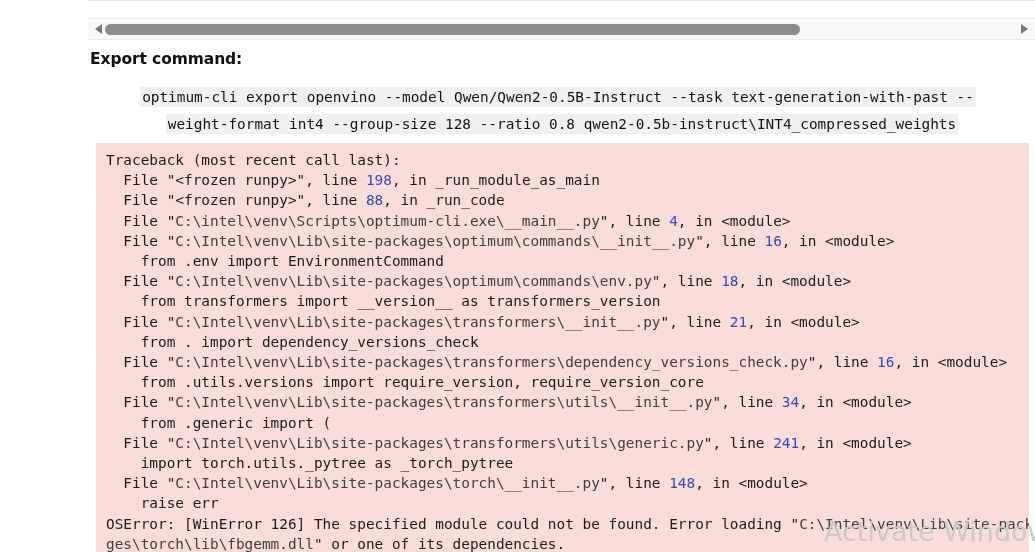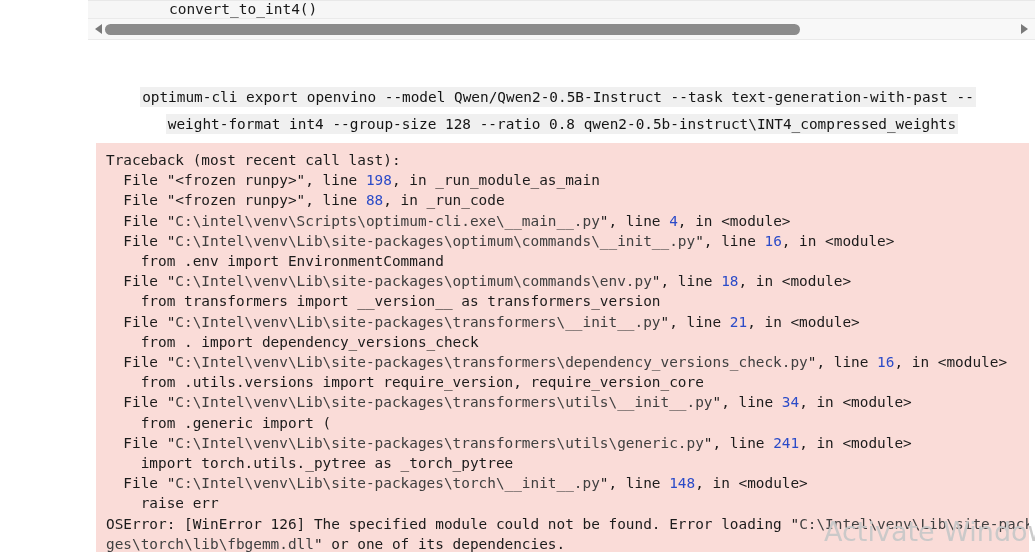--- a/index.html
+++ b/index.html
@@ -160,32 +160,32 @@
 </style>
 </head>
 <body>
 
 <div id="page">
 
   <div id="gutter"></div>
 
   <div class="top-rule"></div>
 
-  <div id="top-code">    convert_to_int4()</div>
 
   <div id="hscroll">
     <div class="arrow left">
       <span class="tri left"></span>
     </div>
     <div id="hthumb"></div>
     <div class="arrow right">
       <span class="tri right"></span>
     </div>
   </div>
 
+  <div id="export-heading">Export command:</div>
 
   <div id="export-cmd">
     <span class="row r1"><span class="seg">optimum-cli export openvino --model Qwen/Qwen2-0.5B-Instruct --task text-generation-with-past --</span></span>
     <span class="row r2"><span class="seg">weight-format int4 --group-size 128 --ratio 0.8 qwen2-0.5b-instruct\INT4_compressed_weights</span></span>
   </div>
 
   <div id="traceback">
     <pre id="tb-pre">Traceback (most recent call last):
   File "&lt;frozen runpy&gt;", line <span class="num">198</span>, in _run_module_as_main
   File "&lt;frozen runpy&gt;", line <span class="num">88</span>, in _run_code

